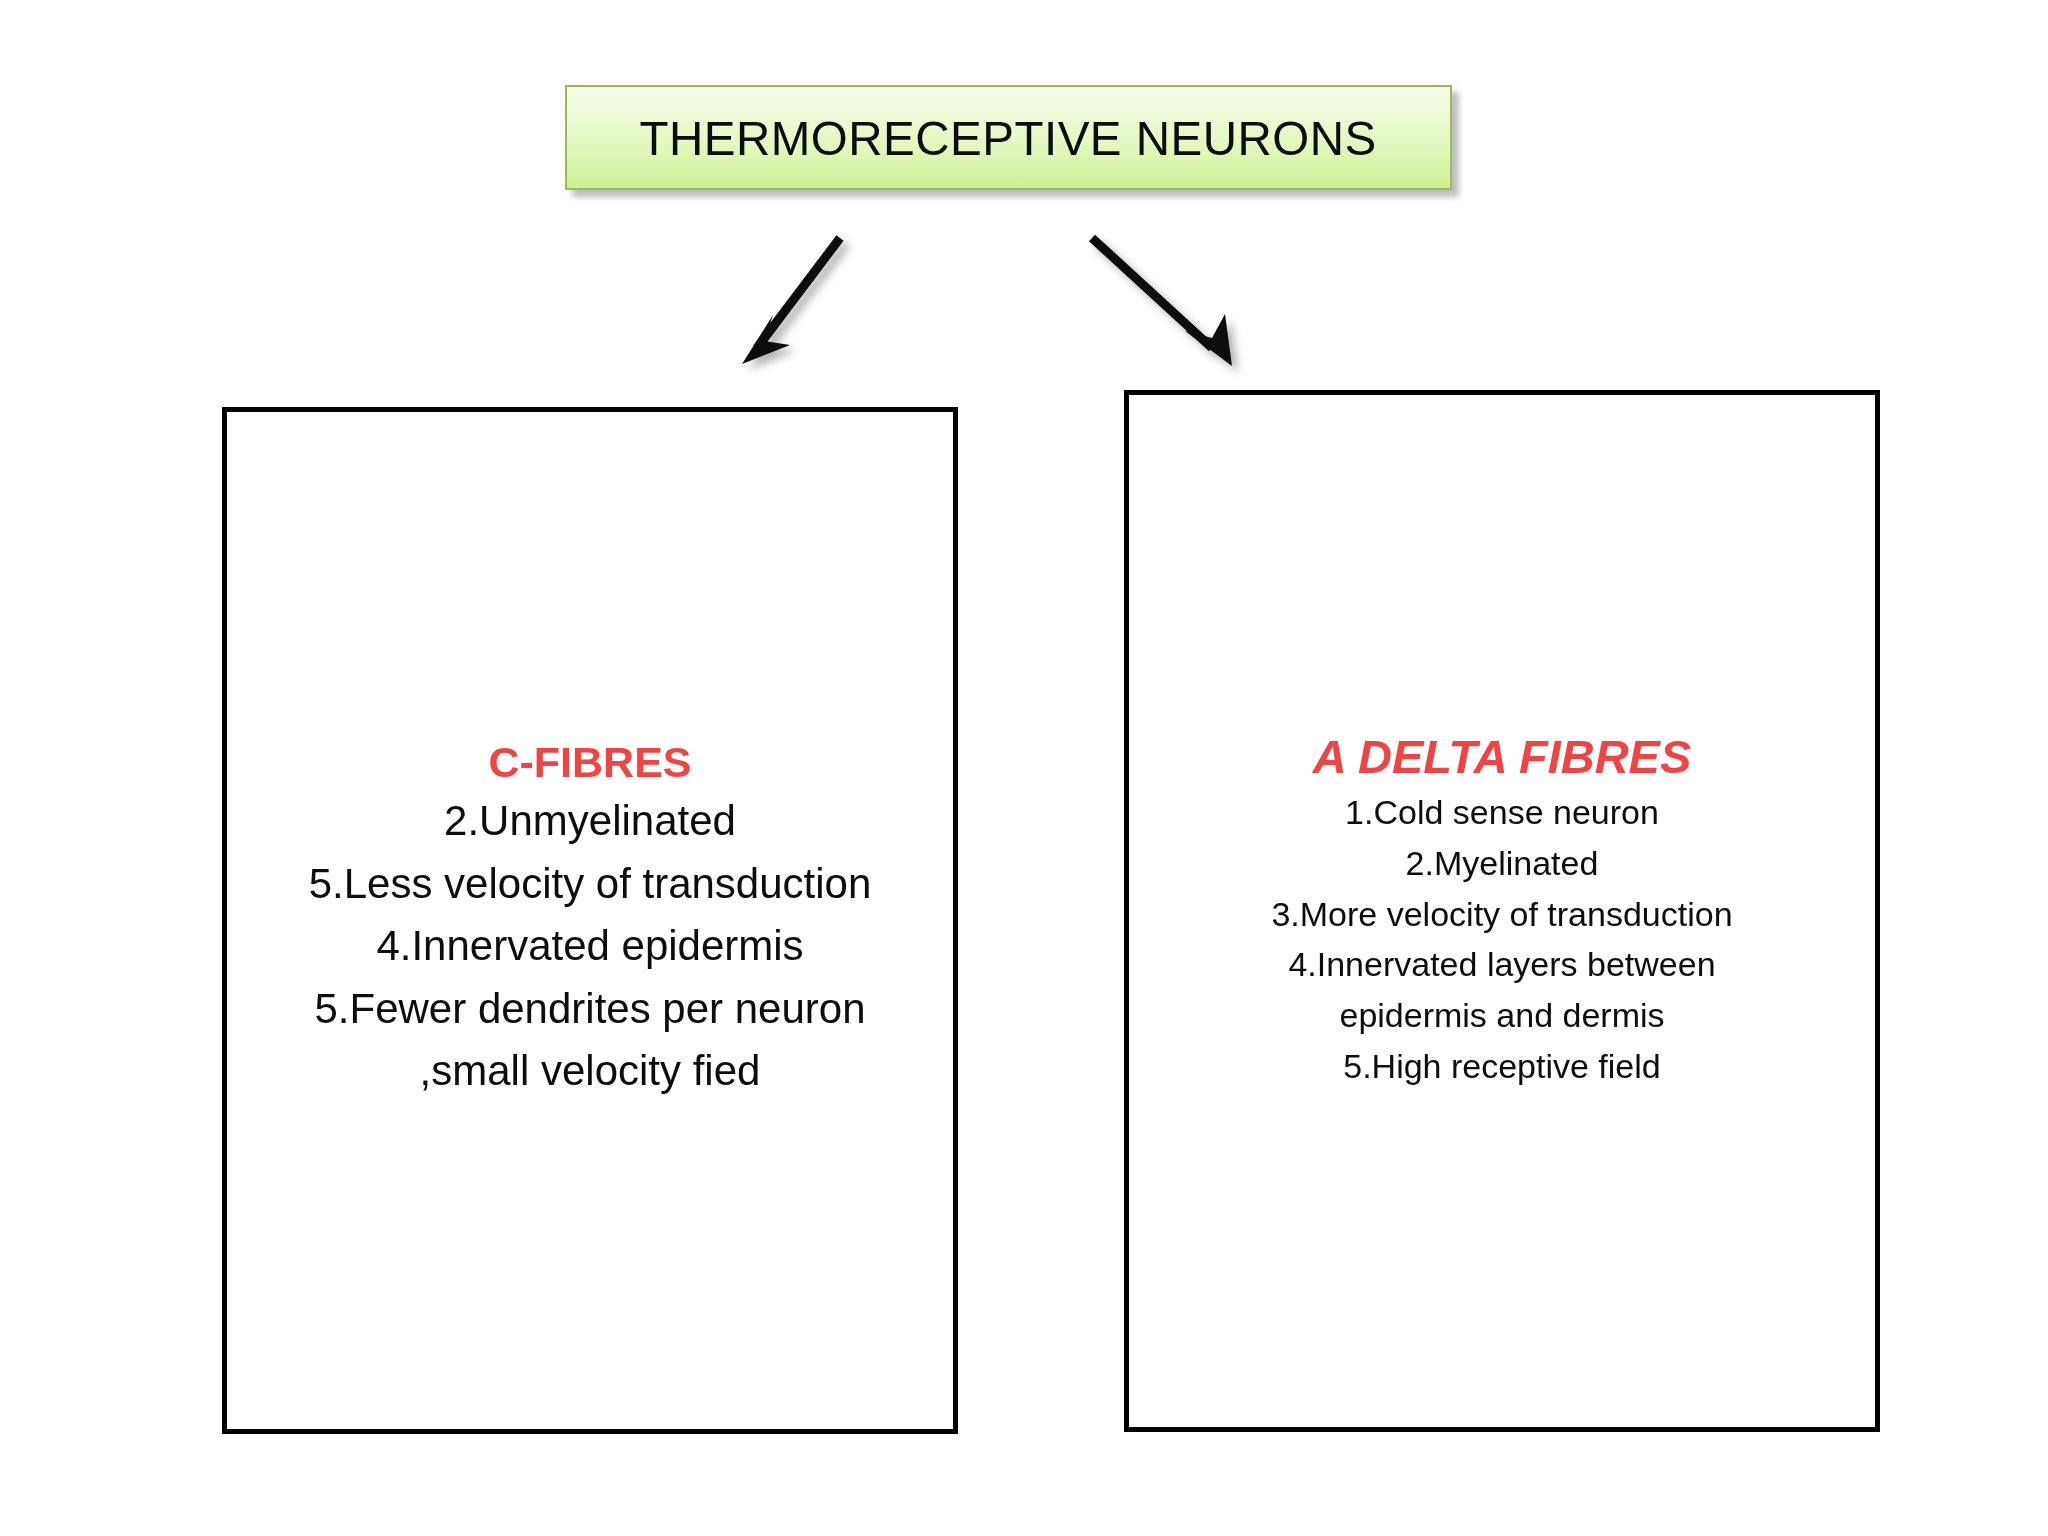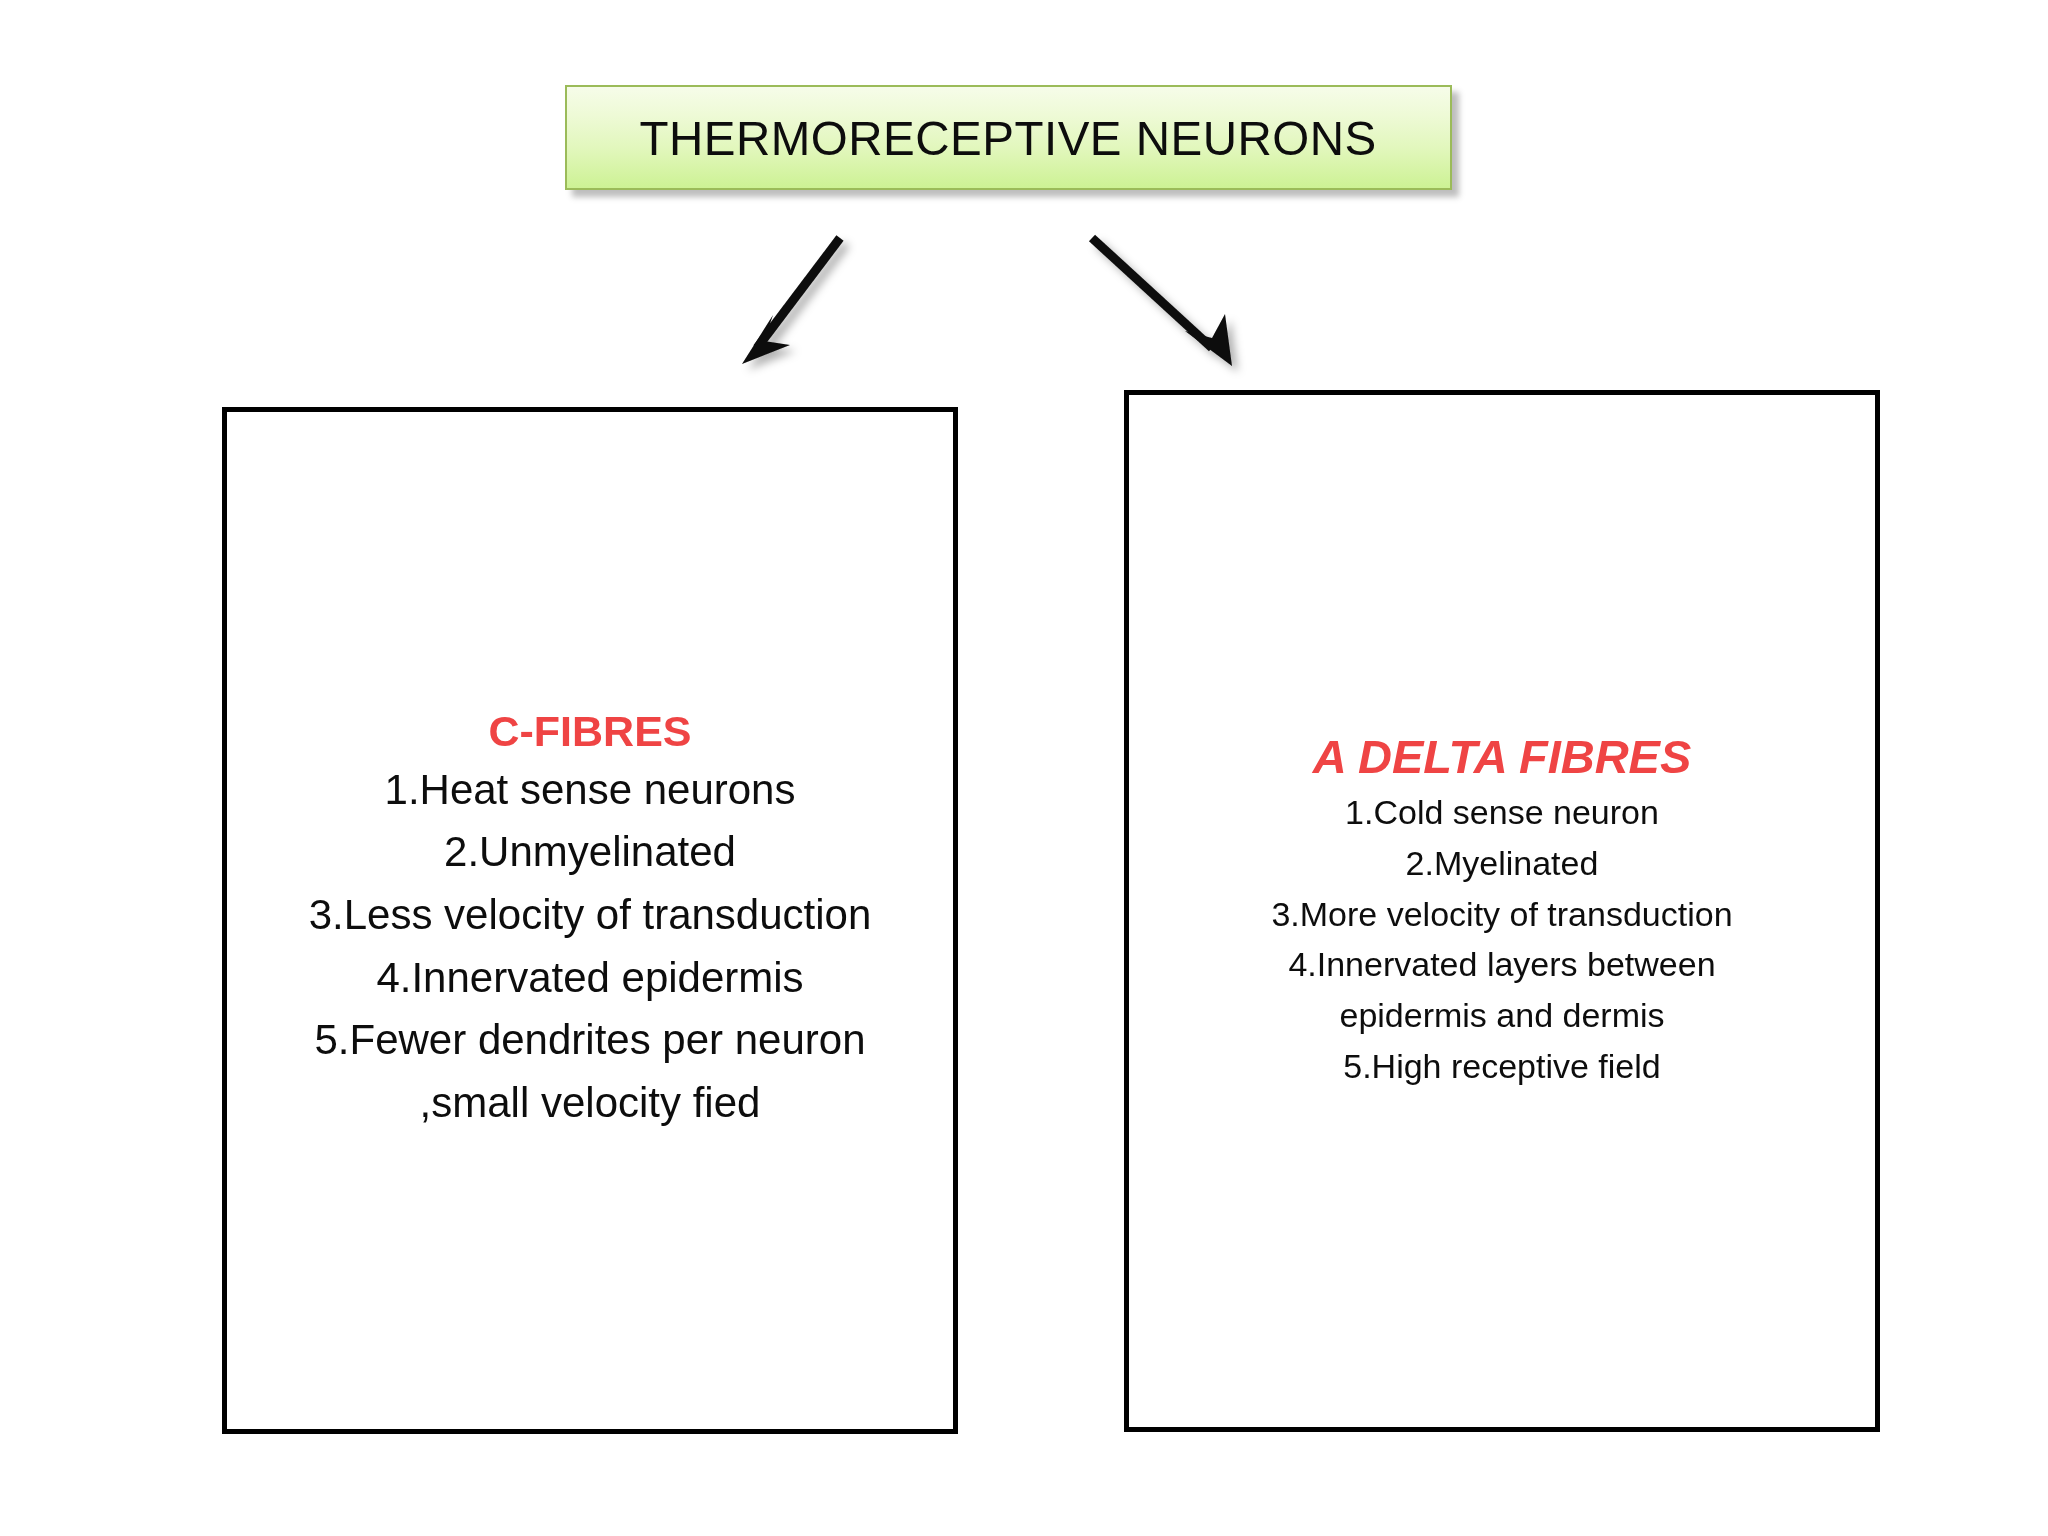--- a/index.html
+++ b/index.html
@@ -130,23 +130,22 @@
 
     <g filter="url(#shadowArrow)">
       <line x1="1092" y1="238" x2="1212" y2="348" stroke="#0b0b0b" stroke-width="9" stroke-linecap="butt"></line>
       <path d="M 1232 366 L 1225 314 L 1212 338 L 1185 331 Z" fill="#0b0b0b"></path>
     </g>
   </svg>
 
   <div class="cat-box left">
     <div class="cat-inner">
       <div class="cat-heading">C-FIBRES</div>
-      <div class="cat-line">1.Heat sense neurons</div>
       <div class="cat-line">2.Unmyelinated</div>
-      <div class="cat-line">3.Less velocity of transduction</div>
+      <div class="cat-line">5.Less velocity of transduction</div>
       <div class="cat-line">4.Innervated epidermis</div>
       <div class="cat-line">5.Fewer dendrites per neuron</div>
       <div class="cat-line">,small velocity fied</div>
     </div>
   </div>
 
   <div class="cat-box right">
     <div class="cat-inner">
       <div class="cat-heading">A DELTA FIBRES</div>
       <div class="cat-line">1.Cold sense neuron</div>

